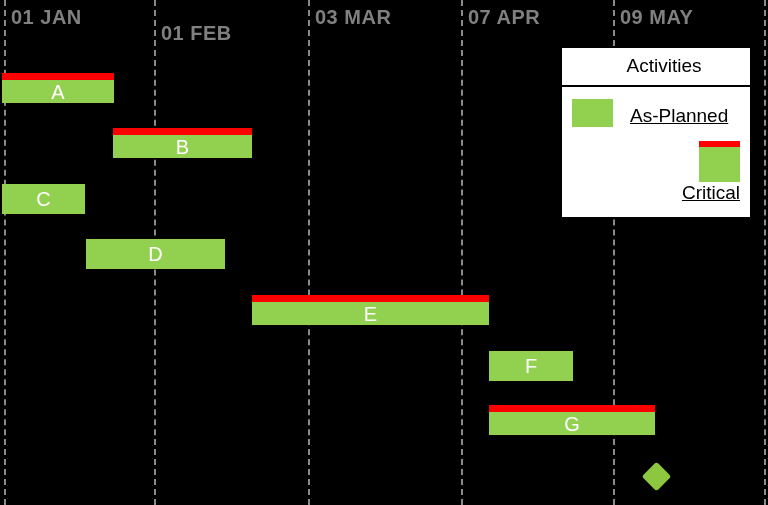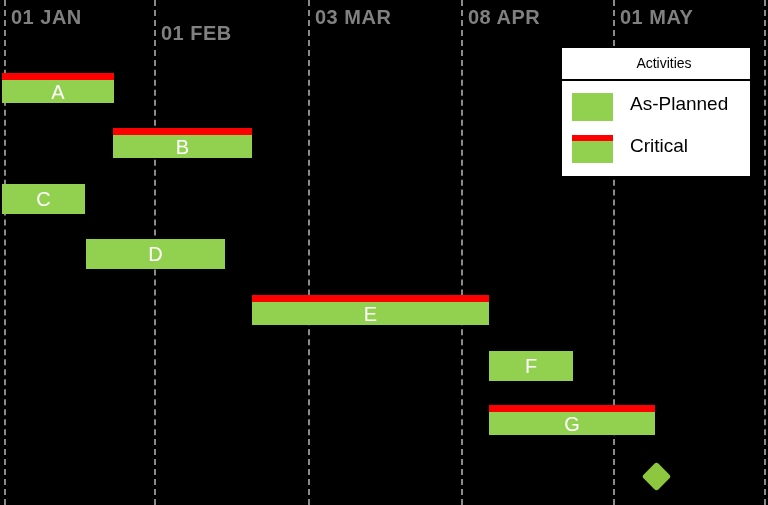--- a/index.html
+++ b/index.html
@@ -66,33 +66,35 @@
     left: 560px;
     top: 46px;
     width: 188px;
     background: #ffffff;
     border: 2px solid #000000;
     z-index: 4;
     color: #000;
   }
   .legend-title {
     text-align: center;
-    font-size: 14px;
+    font-size: 19px;
     padding: 7px 0 8px 16px;
     border-bottom: 2px solid #000;
   }
   .legend-body {
     padding: 12px 10px 13px 10px;
   }
   .legend-row {
     display: flex;
-    align-items: flex-start;
+    align-items: flex-end;
+    text-decoration: underline;
   }
   .legend-row + .legend-row {
     margin-top: 14px;
+    flex-direction: column;
   }
   .legend-swatch {
     width: 41px;
     height: 28px;
     background: #92d050;
     box-sizing: border-box;
     flex: 0 0 41px;
   }
   .legend-swatch.critical {
     border-top: 6px solid #ff0000;
@@ -113,22 +115,22 @@
       <div class="gridline" style="left: 308px;"></div>
       <div class="gridline" style="left: 461px;"></div>
       <div class="gridline" style="left: 613px;"></div>
       <div class="gridline" style="left: 764px;"></div>
     </div>
 
   <div id="month-labels">
       <div class="month-label" style="left: 11px;">01 JAN</div>
       <div class="month-label" style="left: 161px; margin-top: 16px;">01 FEB</div>
       <div class="month-label" style="left: 315px;">03 MAR</div>
-      <div class="month-label" style="left: 468px;">08 APR</div>
-      <div class="month-label" style="left: 620px;">01 MAY</div>
+      <div class="month-label" style="left: 468px;">07 APR</div>
+      <div class="month-label" style="left: 620px;">09 MAY</div>
     </div>
 
   <div id="bars">
       <div class="bar critical" style="left: 2px; width: 112px; top: 73px;">
         <span class="bar-label">A</span>
       </div>
       <div class="bar critical" style="left: 113px; width: 139px; top: 128px;">
         <span class="bar-label">B</span>
       </div>
       <div class="bar" style="left: 2px; width: 83px; top: 184px;">

